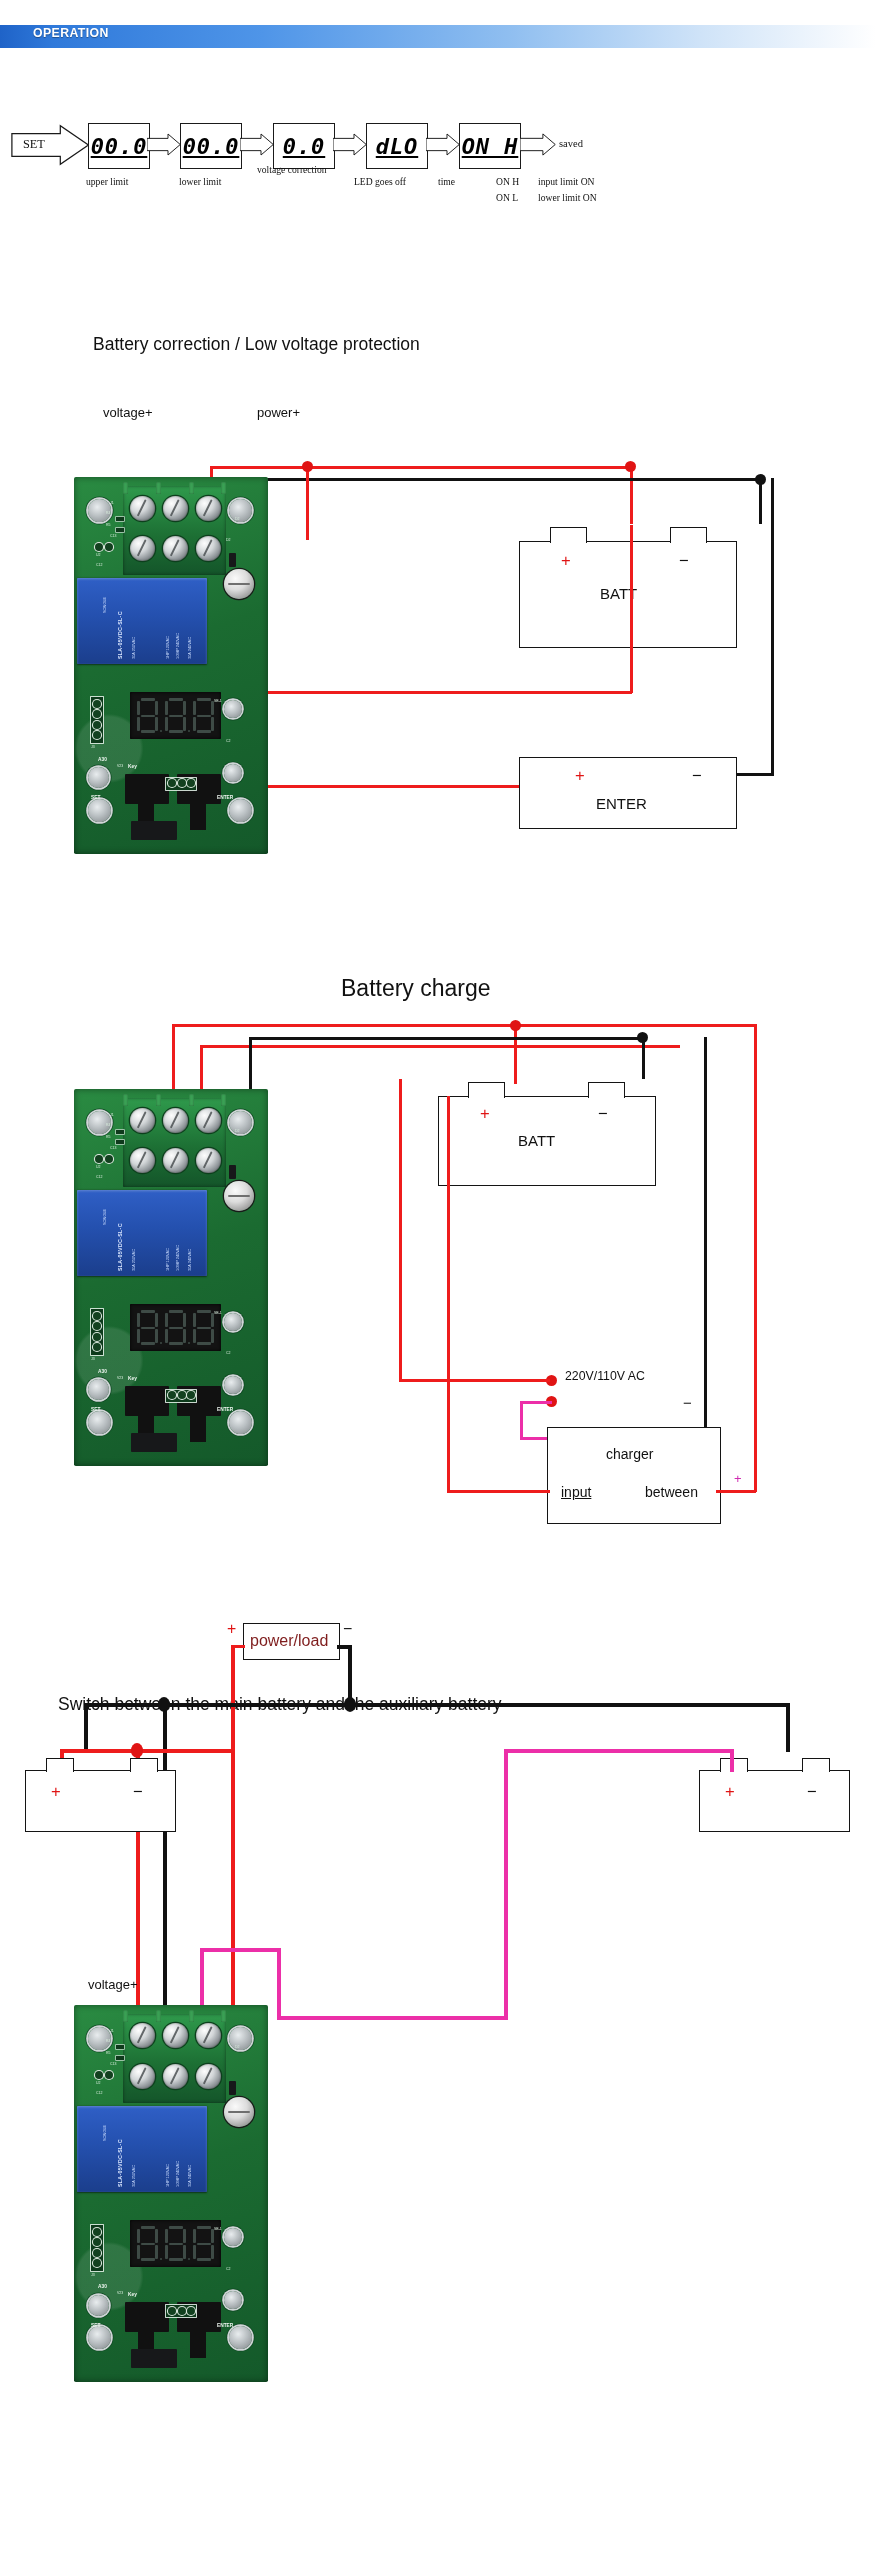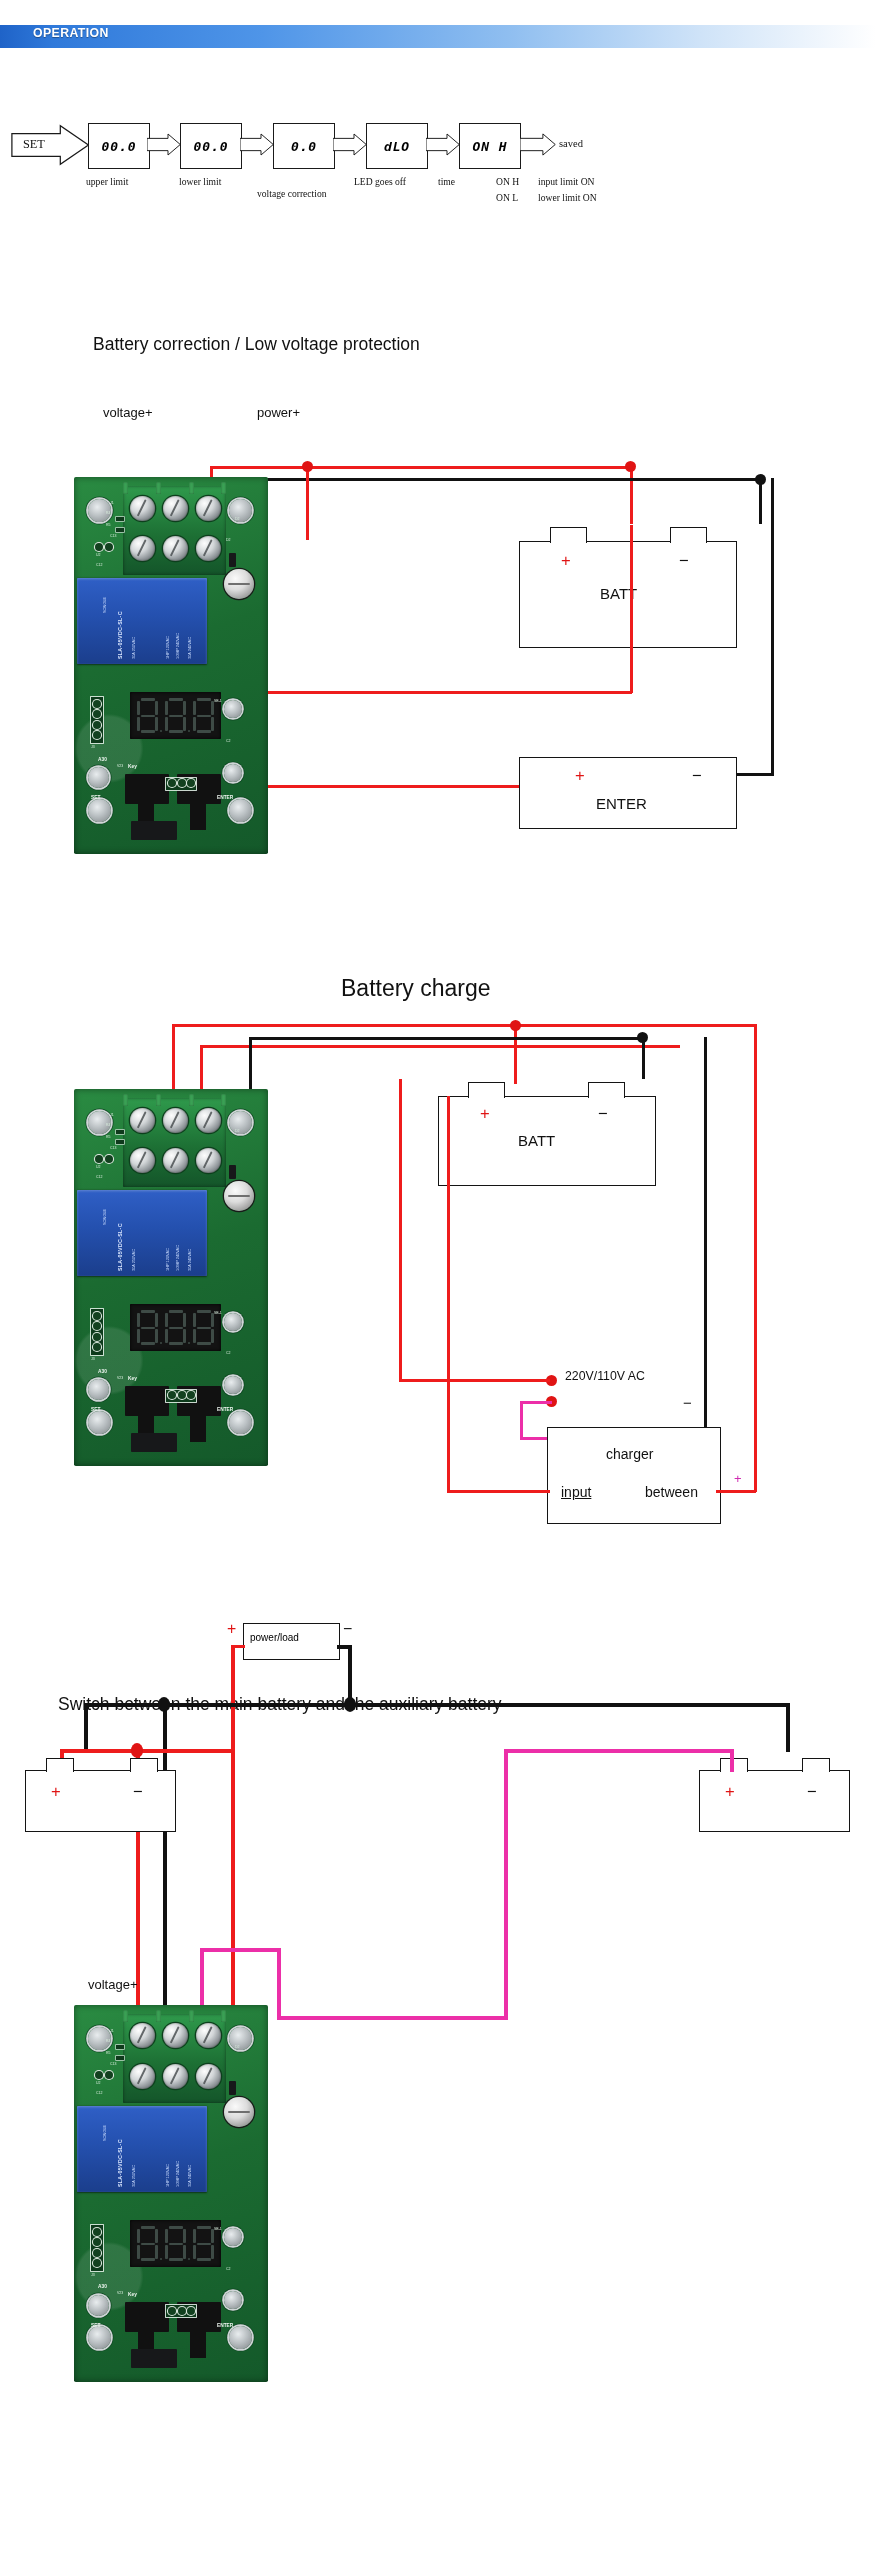--- a/index.html
+++ b/index.html
@@ -8,21 +8,21 @@
   
   .banner{position:absolute;left:0;top:24.5px;width:876px;height:23px;
     background:linear-gradient(to right,#1f63c8 0%,#2f79da 6%,#4f95e8 30%,#8fbef0 58%,#cfe3f8 80%,#ffffff 100%);}
   .banner-title{position:absolute;left:33px;top:26px;font-size:12.3px;font-weight:bold;color:#fff;letter-spacing:0.4px;
     text-shadow:0 0.9px 0.9px rgba(0,0,0,.35);}
 
   
   .sec-title{position:absolute;font-size:16.6px;color:#111;white-space:nowrap;}
   .lbl{position:absolute;font-size:9.6px;font-family:"Liberation Serif",serif;color:#111;white-space:nowrap;}
   .lbl-sans{position:absolute;font-size:11.4px;color:#111;white-space:nowrap;}
-  .seg{font-family:"DejaVu Sans Mono",monospace;font-size:13px;font-weight:bold;font-style:italic;letter-spacing:0.9px;}
+  .seg{font-family:"DejaVu Sans Mono",monospace;font-size:22px;font-weight:bold;font-style:italic;letter-spacing:0.9px;text-decoration:underline;}
 
   
   .fbox{position:absolute;border:1.1px solid #1a1a1a;background:#fff;
         display:flex;align-items:center;justify-content:center;}
   .setbox{position:absolute;}
   .arrow{position:absolute;}
 
   
   .w{position:absolute;}
   .wr{background:#ee1c1c;}   
@@ -106,21 +106,21 @@
   </div>
   <div class="lbl" style="left:179px;top:176px;">lower limit</div>
 
   <svg class="arrow" style="left:240px;top:133px;" width="35" height="23" viewBox="0 0 40 26">
     <path d="M0,6 L24,6 L24,1 L38,13 L24,25 L24,20 L0,20 Z" fill="#fff" stroke="#1a1a1a" stroke-width="1.1"></path>
   </svg>
 
   <div class="fbox" style="left:273px;top:123px;width:60px;height:44px;">
     <span class="seg">0.0</span>
   </div>
-  <div class="lbl" style="left:257px;top:188px;">voltage correction</div>
+  <div class="lbl" style="left:257px;top:164px;">voltage correction</div>
 
   <svg class="arrow" style="left:333px;top:133px;" width="35" height="23" viewBox="0 0 40 26">
     <path d="M0,6 L24,6 L24,1 L38,13 L24,25 L24,20 L0,20 Z" fill="#fff" stroke="#1a1a1a" stroke-width="1.1"></path>
   </svg>
 
   <div class="fbox" style="left:366px;top:123px;width:60px;height:44px;">
     <span class="seg">dLO</span>
   </div>
   <div class="lbl" style="left:354px;top:176px;">LED goes off</div>
   <div class="lbl" style="left:438px;top:176px;">time</div>
@@ -438,21 +438,21 @@
   <div class="silk-s" style="left:214px;top:1311px;">SB-1</div>
   <div class="hole" style="left:224px;top:1313px;width:17.5px;height:17.5px;"></div>
   <div class="hole" style="left:224px;top:1376px;width:17.5px;height:17.5px;"></div>
 </div>
 
 <div class="sec-title" style="left:58px;top:1694px;font-size:17.5px;">Switch between the main battery and the auxiliary battery</div>
 
 <div>
 
   <div class="sbox" style="left:243px;top:1623px;width:95px;height:35px;"></div>
-  <div class="sbox-lab" style="left:250px;top:1632px;font-size:10px;color:#000000;">power/load</div>
+  <div class="sbox-lab" style="left:250px;top:1632px;font-size:16px;color:#7f1d1d;">power/load</div>
   <div class="plus" style="left:227px;top:1621px;font-size:15.8px;">+</div>
   <div class="minus" style="left:343px;top:1621px;font-size:15.8px;">−</div>
 
   <div class="w wr" style="left:231px;top:1645px;width:14px;height:2.6px;"></div>
   <div class="w wr" style="left:231px;top:1645px;width:3.5px;height:380px;"></div>
 
   <div class="w wk" style="left:337px;top:1645px;width:14px;height:3.5px;"></div>
   <div class="w wk" style="left:348px;top:1645px;width:3.5px;height:60px;"></div>
 
   <div class="w wk" style="left:84px;top:1703px;width:706px;height:3.5px;"></div>

